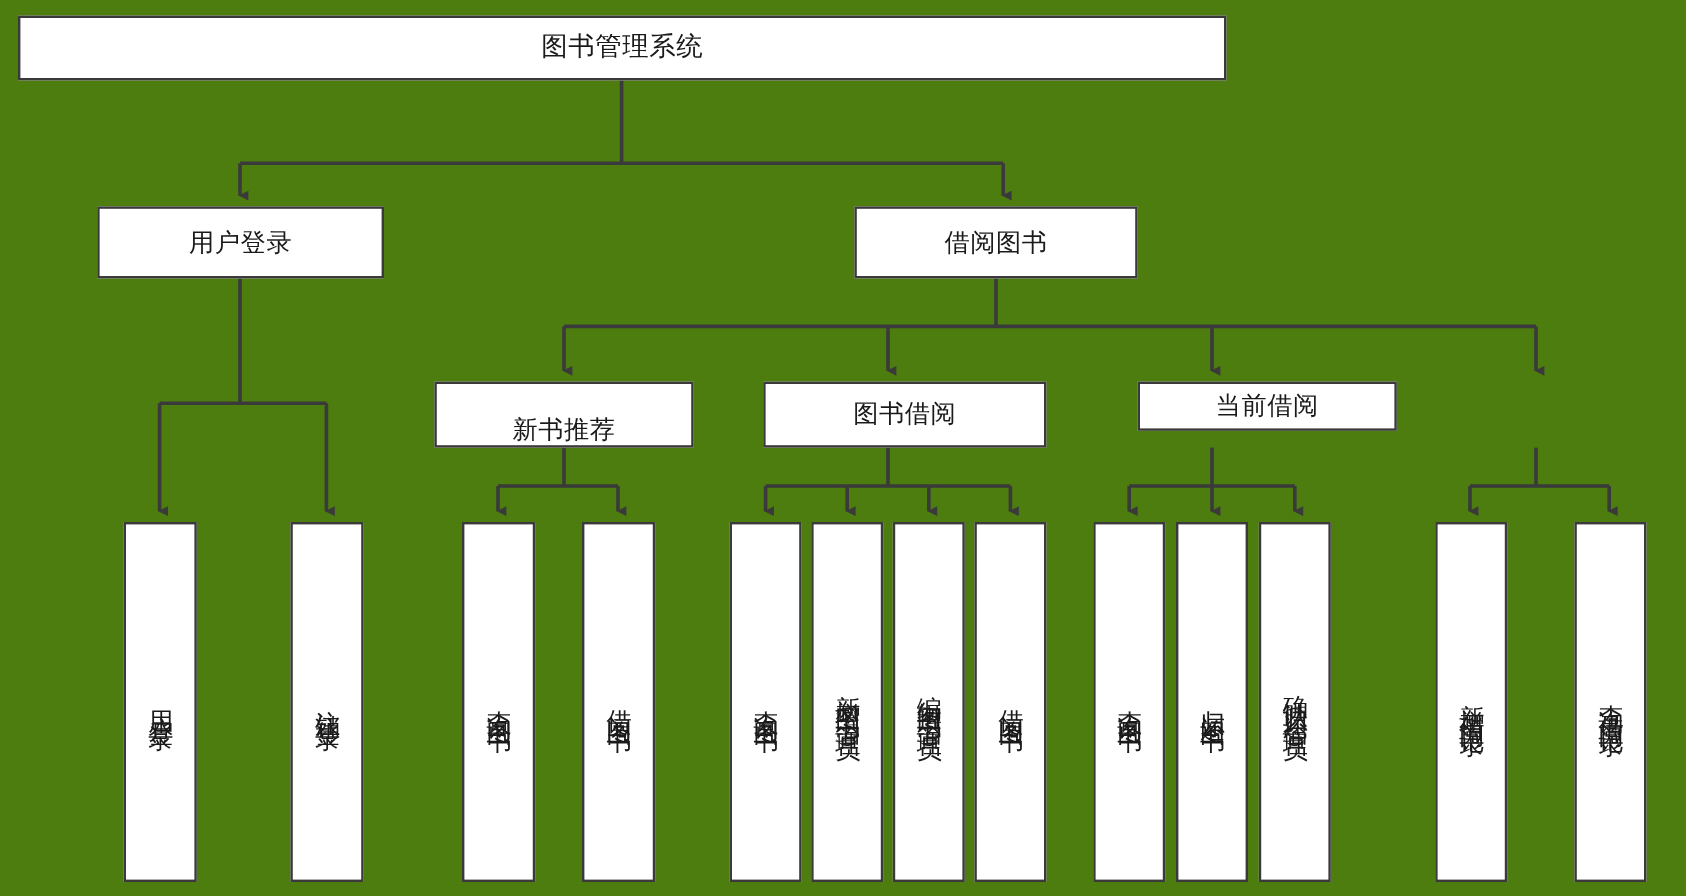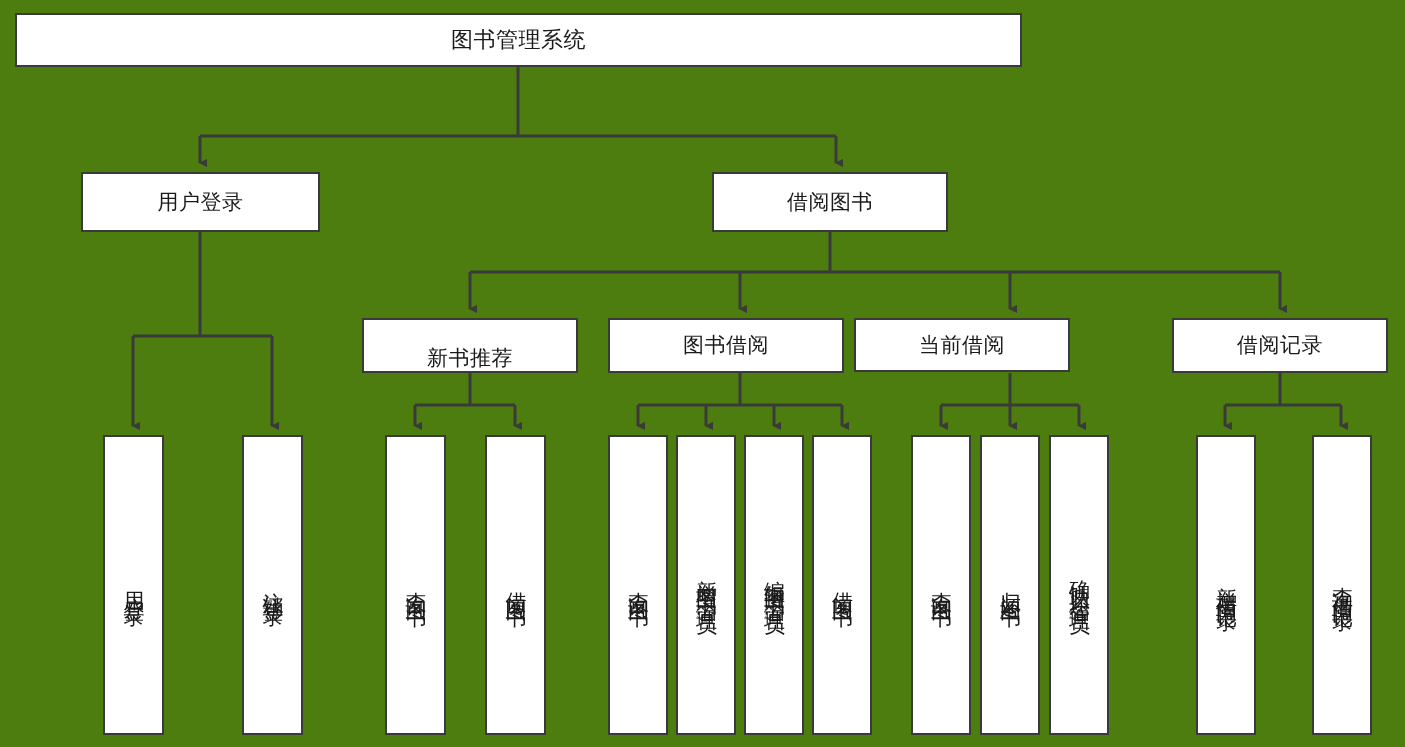--- a/index.html
+++ b/index.html
@@ -140,28 +140,25 @@
   <div class="node horiz" style="left:81px; top:172px; width:239px; height:60px;">
     <span class="node-label">用户登录</span>
   </div>
   <div class="node horiz" style="left:712px; top:172px; width:236px; height:60px;">
     <span class="node-label">借阅图书</span>
   </div>
 
   <div class="node horiz" style="left:362px; top:318px; width:216px; height:55px;align-items:flex-end;">
     <span class="node-label">新书推荐</span>
   </div>
-  <div class="node horiz" style="left:608px; top:318px; width:236px; height:55px;">
+  <div class="node horiz" style="left:636px; top:318px; width:236px; height:55px;">
     <span class="node-label">图书借阅</span>
   </div>
-  <div class="node horiz" style="left:854px; top:318px; width:216px; height:54px;">
+  <div class="node horiz" style="left:948px; top:318px; width:216px; height:41px;">
     <span class="node-label">当前借阅</span>
-  </div>
-  <div class="node horiz" style="left:1172px; top:318px; width:216px; height:55px;">
-    <span class="node-label">借阅记录</span>
   </div>
 
   <div class="node vert" style="left:103px; top:435px; width:61px; height:300px;">
     <span class="node-label">用户登录</span>
   </div>
   <div class="node vert" style="left:242px; top:435px; width:61px; height:300px;">
     <span class="node-label">注销登录</span>
   </div>
 
   <div class="node vert" style="left:385px; top:435px; width:61px; height:300px;">

